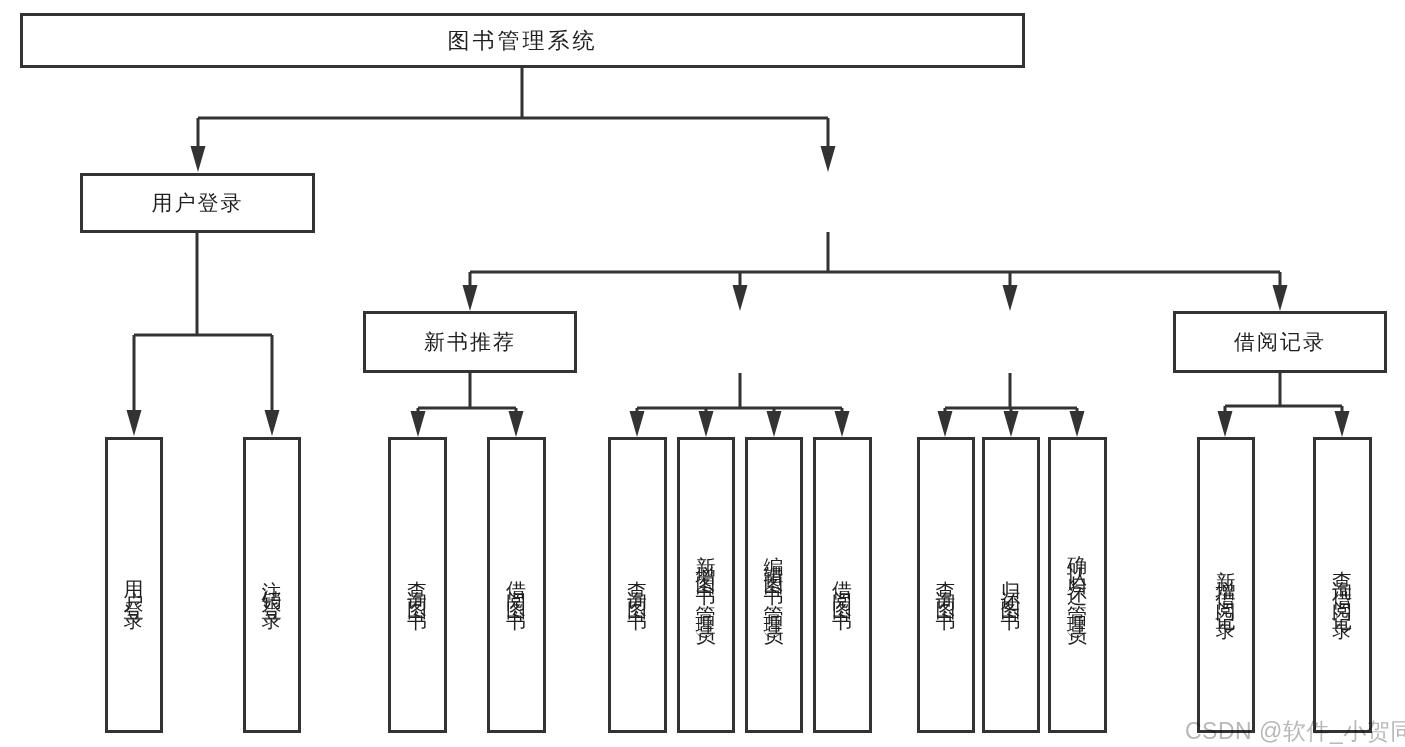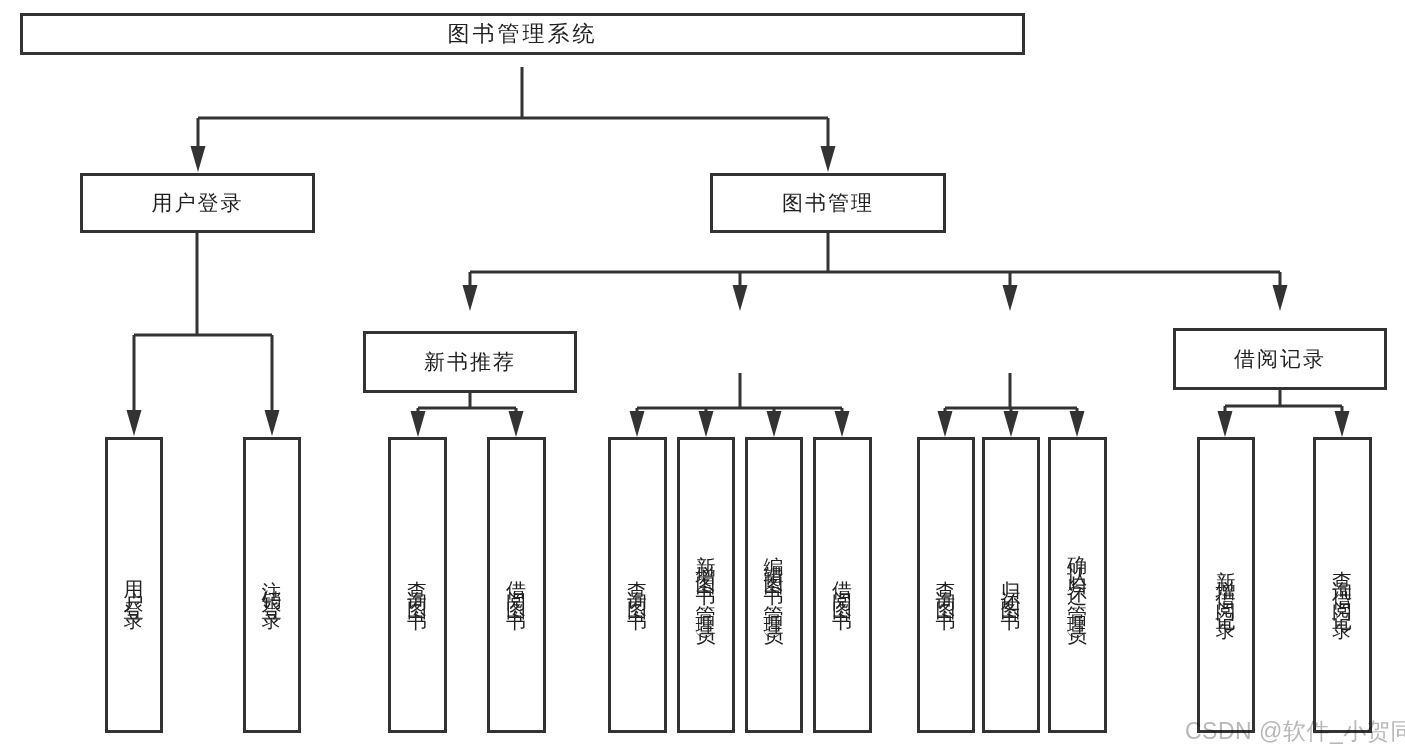--- a/index.html
+++ b/index.html
@@ -100,27 +100,26 @@
     <path d="M1010 373 V408 M945 408 H1077 M945 408 V413 M1011 408 V413 M1077 408 V413"></path>
     <polygon points="937.5,411 952.5,411 945,437"></polygon>
     <polygon points="1003.5,411 1018.5,411 1011,437"></polygon>
     <polygon points="1069.5,411 1084.5,411 1077,437"></polygon>
 
     <path d="M1280 373 V406 M1225 406 H1342 M1225 406 V413 M1342 406 V413"></path>
     <polygon points="1217.5,411 1232.5,411 1225,437"></polygon>
     <polygon points="1334.5,411 1349.5,411 1342,437"></polygon>
   </svg>
 
-  <div class="hbox root" style="left:20px; top:13px; width:1005px; height:42px;">图书管理系统</div>
+  <div class="hbox root" style="left:20px; top:13px; width:1005px; height:55px;">图书管理系统</div>
 
   <div class="hbox" style="left:80px; top:173px; width:235px; height:60px;">用户登录</div>
-  <div class="hbox" style="left:710px; top:173px; width:236px; height:60px;">图书管理</div>
 
-  <div class="hbox" style="left:363px; top:311px; width:214px; height:62px;margin-top:20px;">新书推荐</div>
-  <div class="hbox" style="left:1173px; top:328px; width:214px; height:62px;">借阅记录</div>
+  <div class="hbox" style="left:363px; top:311px; width:214px; height:62px;">新书推荐</div>
+  <div class="hbox" style="left:1173px; top:311px; width:214px; height:62px;">借阅记录</div>
 
   <div class="vbox" style="left:105px; top:437px; width:58px; height:296px;">
     <span class="vlabel">用户登录</span>
   </div>
   <div class="vbox" style="left:243px; top:437px; width:58px; height:296px;">
     <span class="vlabel">注销登录</span>
   </div>
 
   <div class="vbox" style="left:388px; top:437px; width:59px; height:296px;">
     <span class="vlabel">查询图书</span>

